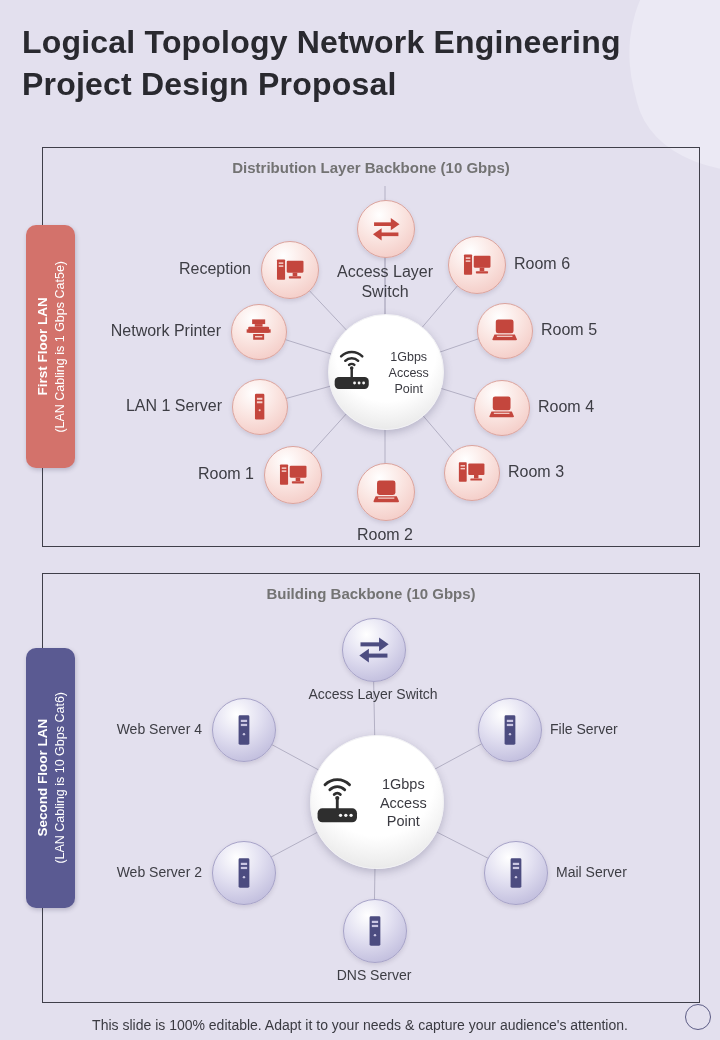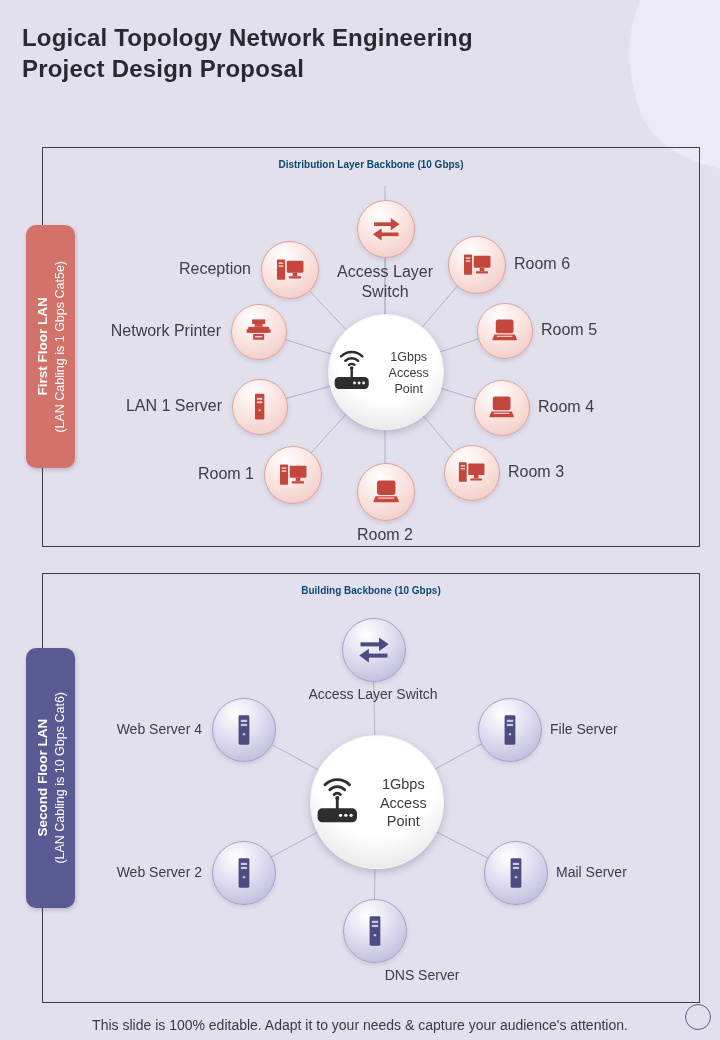--- a/index.html
+++ b/index.html
@@ -9,34 +9,34 @@
     background:#e3e0ee; overflow:hidden;
   }
   .blob {
     position:absolute; left:628px; top:-72px; width:250px; height:245px;
     background:#ebe9f4; border-radius: 48% 52% 42% 58% / 55% 45% 58% 42%;
     transform:rotate(-14deg);
   }
   
   .header { position:absolute; left:22px; top:22px; width:660px; }
   .page-title {
-    margin:0; font-size:24px; font-weight:bold; color:#29292f; line-height:1.3;
+    margin:0; font-size:32px; font-weight:bold; color:#29292f; line-height:1.3;
     letter-spacing:0.2px;
   }
   .page-subtitle { margin:7px 0 0 0; font-size:11.5px; color:#3c3c43; }
   
   .panel {
     position:absolute; left:42px; width:656px; border:1px solid #3f3f49;
     background:transparent;
   }
   .panel-red    { top:147px; height:398px; }
   .panel-purple { top:573px; height:428px; }
   .panel-title {
     position:absolute; top:11px; left:0; width:100%; text-align:center;
-    margin:0; font-size:10px; font-weight:bold; color:#0c4a6e;
+    margin:0; font-size:15px; font-weight:bold; color:#737373;
   }
   .diagram-canvas { position:absolute; left:0; top:0; right:0; bottom:0; }
   .wires { position:absolute; left:0; top:0; width:100%; height:100%; }
   .wires line { stroke:#b3b0c4; stroke-width:1; }
   
   .node {
     position:absolute; border-radius:50%;
     display:flex; align-items:center; justify-content:center;
     box-shadow:0 2px 4px rgba(90,80,110,0.18);
   }
@@ -311,21 +311,21 @@
         </div>
         <div class="node-label right" style="left: 513px; top: 298px;">Mail Server</div>
         <div class="node" style="left: 300px; top: 325px; height: 62px; width: 62px;">
           <svg viewBox="0 0 24 24" xmlns="http://www.w3.org/2000/svg">
       <rect x="8.4" y="2.2" width="7.2" height="19.6" rx="0.9"></rect>
       <rect class="cut" x="9.9" y="5.2" width="4.2" height="1.5"></rect>
       <rect class="cut" x="9.9" y="7.9" width="4.2" height="1.5"></rect>
       <circle class="cut" cx="12" cy="14.8" r="0.8"></circle>
     </svg>
         </div>
-        <div class="node-label below" style="left: 331px; top: 393px; margin-left: 48px;">DNS Server</div>
+        <div class="node-label below" style="left: 331px; top: 393px;">DNS Server</div>
       </div>
   </section>
 
   <div class="side-label side-red">
     <div class="side-inner">
       <span class="side-main">First Floor LAN</span>
       <span class="side-sub">(LAN Cabling is 1 Gbps Cat5e)</span>
     </div>
   </div>
 

